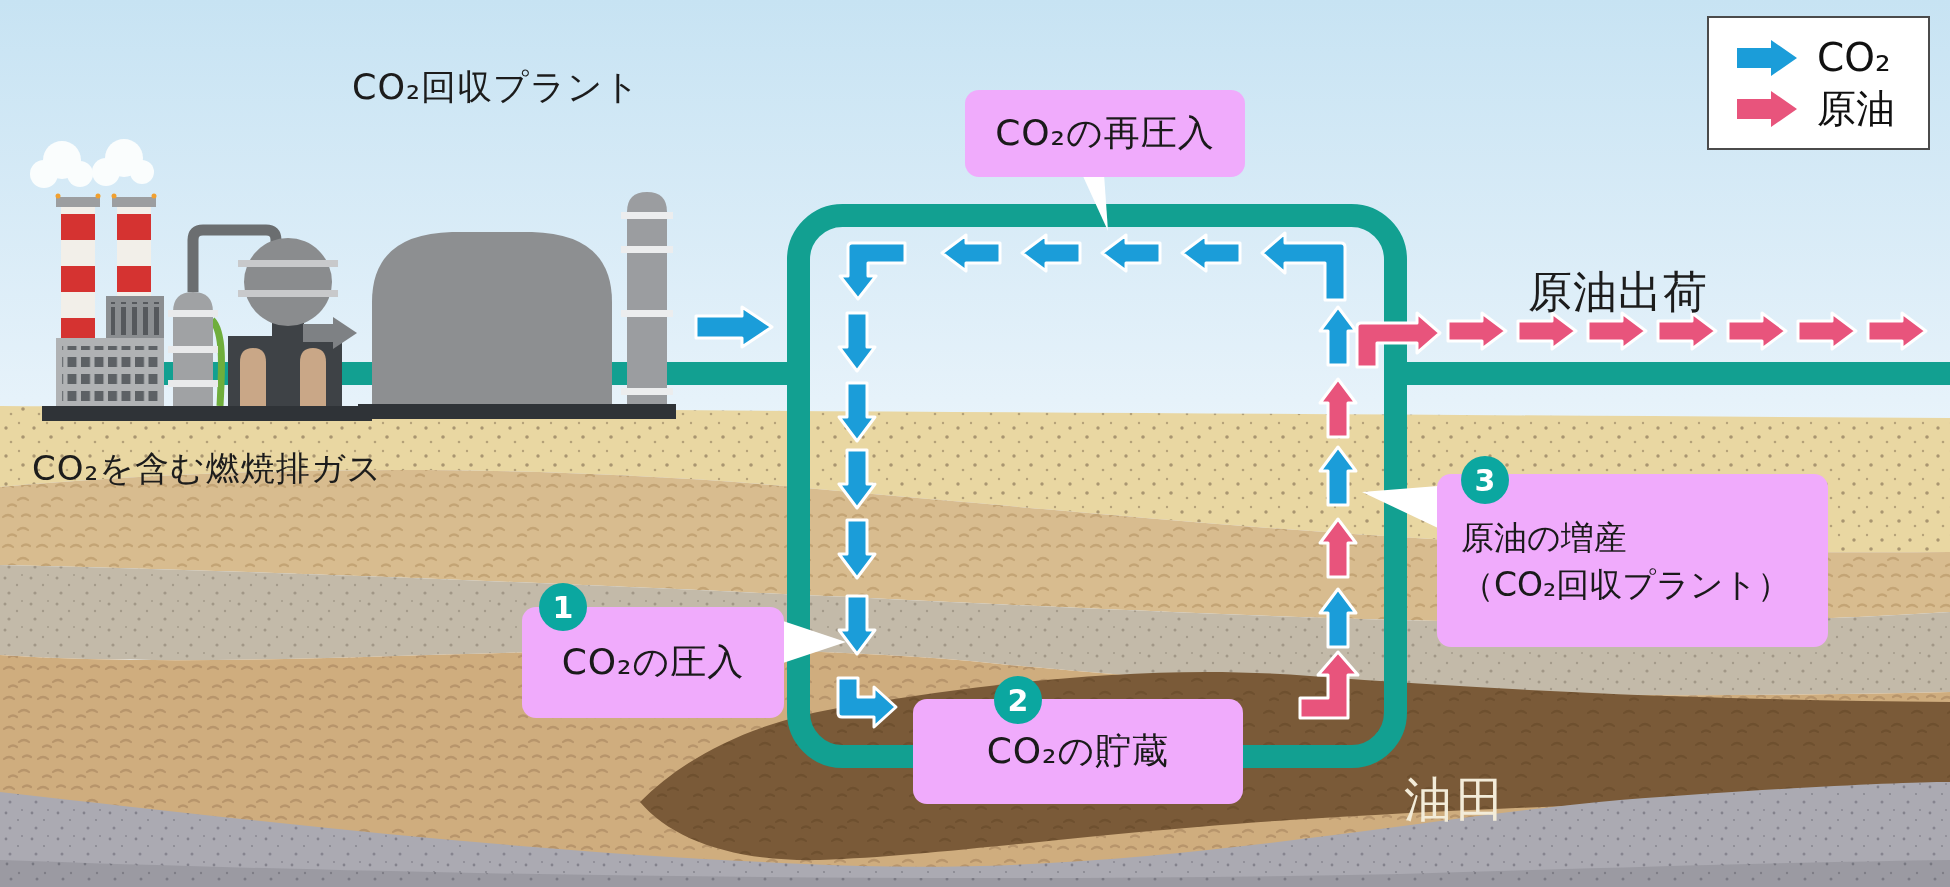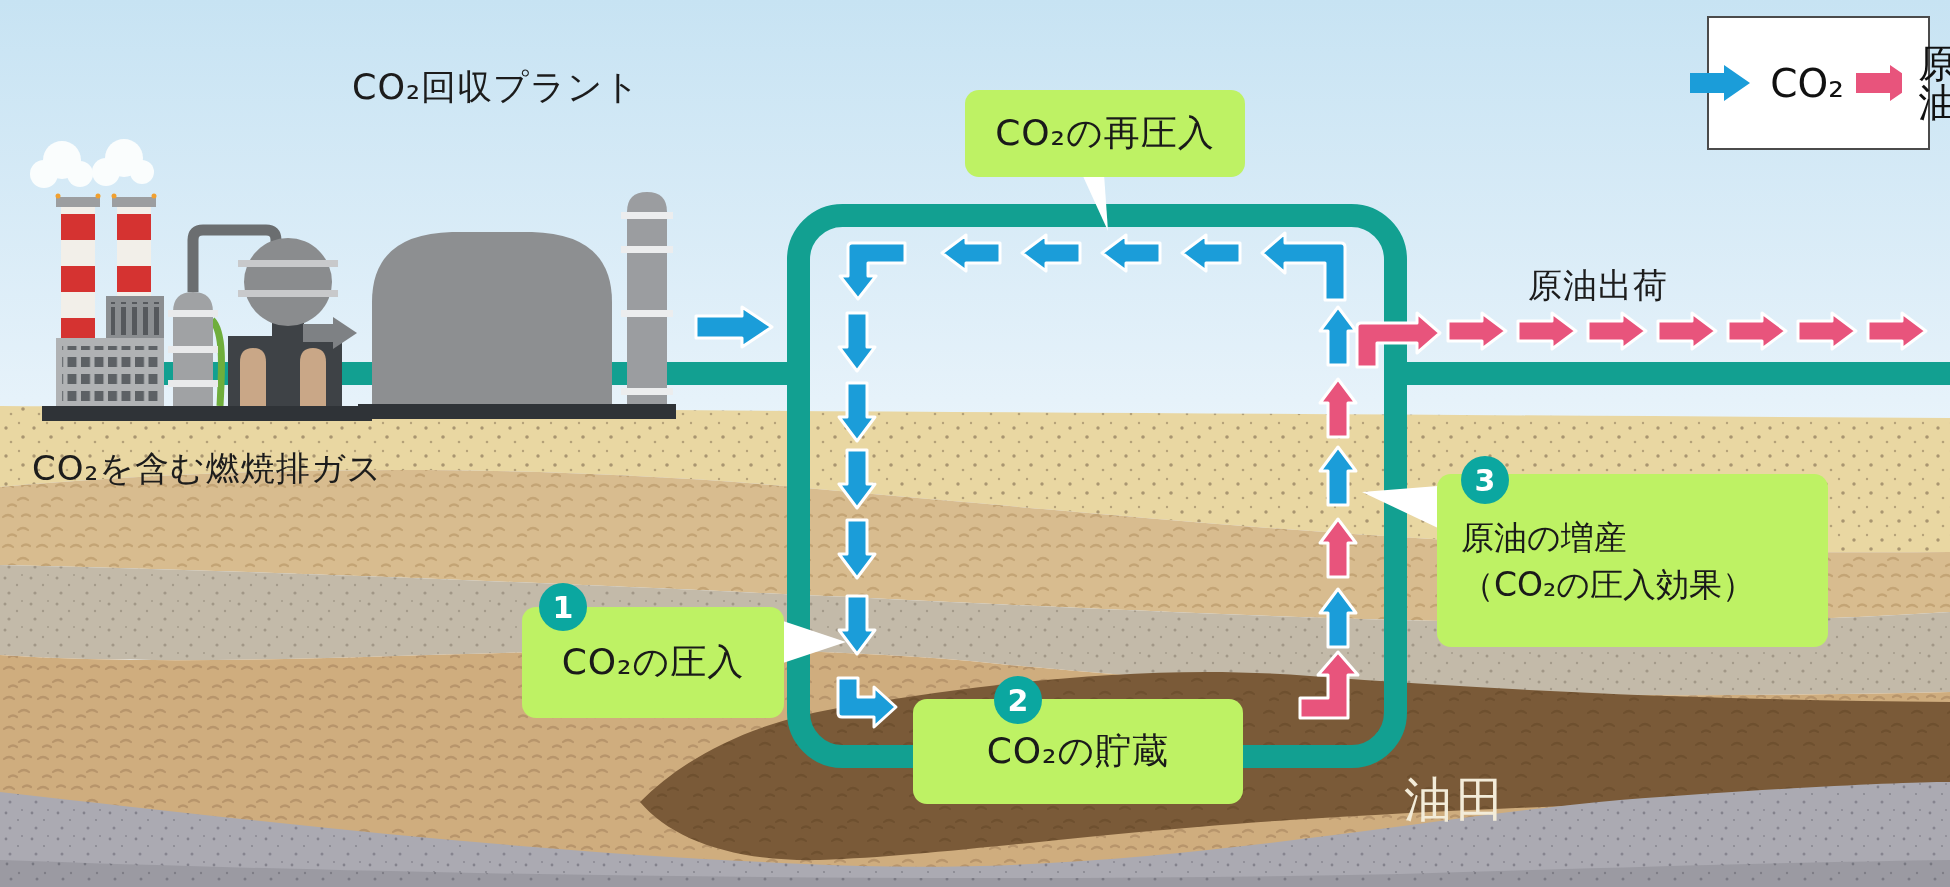--- a/index.html
+++ b/index.html
@@ -8,29 +8,29 @@
   html,body{margin:0;padding:0;background:#fff;}
   .stage{position:relative;width:1950px;height:887px;overflow:hidden;
          font-family:"DejaVu Sans","Liberation Sans",sans-serif;}
   .scene{position:absolute;left:0;top:0;}
   .arrow{stroke:#fff;stroke-width:3px;stroke-linejoin:round;}
   .f-co2{fill:var(--co2_blue);}
   .f-oil{fill:var(--oil_pink);}
   .f-pipe{fill:var(--pipe_teal);}
   .lbl{position:absolute;font-size:35px;color:#1c1c1c;white-space:nowrap;letter-spacing:1px;}
   .lbl-oilfield{font-size:48px;color:#f3ecd9;letter-spacing:4px;}
-  .callout{position:absolute;background:#bef264;border-radius:14px;color:#1a1a1a;
+  .callout{position:absolute;background:#f0abfc;border-radius:14px;color:#1a1a1a;
            display:flex;align-items:center;justify-content:center;white-space:nowrap;}
   .callout .txt{font-size:36px;letter-spacing:1px;}
   .callout3{flex-direction:column;align-items:flex-start;justify-content:center;padding-left:24px;text-align:center;}
   .callout3 .txt{font-size:33px;line-height:47px;letter-spacing:0;}
   .badge{position:absolute;width:48px;height:48px;border-radius:50%;background:var(--badge_teal);
          color:#fff;font-weight:bold;font-size:30px;display:flex;align-items:center;justify-content:center;}
   .legend{position:absolute;left:1707px;top:16px;width:223px;height:134px;background:#fff;
-          border:2px solid #4b4b4b;box-sizing:border-box;display:flex;flex-direction:row;
+          border:2px solid #4b4b4b;box-sizing:border-box;display:flex;flex-direction:column;
           justify-content:center;gap:12px;padding-left:28px;}
   .legend-row{display:flex;align-items:center;gap:16px;}
   .legend-row .legend-label{font-size:39px;color:#111;line-height:1;}
 </style>
 </head>
 <body>
 
 <div class="stage">
 
   <svg class="scene" width="1950" height="887" viewBox="0 0 1950 887">
@@ -219,21 +219,21 @@
 
     <g fill="#ffffff">
       <path d="M1082,174 L1104,174 L1108,231 Z"></path>
       <path d="M783,621 L783,663 L846,642 Z"></path>
       <path d="M1438,486 L1438,528 L1362,492 Z"></path>
     </g>
   </svg>
 
   <div class="lbl" style="left:352px;top:64px">CO₂回収プラント</div>
   <div class="lbl" style="left:32px;top:446px;font-size:34px">CO₂を含む燃焼排ガス</div>
-  <div class="lbl" style="left:1528px;top:263px;font-size:34px">原油出荷</div>
+  <div class="lbl" style="left:1528px;top:263px;font-size:44px">原油出荷</div>
   <div class="lbl lbl-oilfield" style="left:1404px;top:768px">油田</div>
 
   <div class="callout" style="left:965px;top:90px;width:280px;height:87px">
     <span class="txt">CO₂の再圧入</span>
   </div>
 
   <div class="callout" style="left:522px;top:607px;width:262px;height:111px">
     <span class="txt">CO₂の圧入</span>
   </div>
   <div class="badge" style="left:539px;top:583px">
@@ -242,21 +242,21 @@
 
   <div class="callout" style="left:913px;top:699px;width:330px;height:105px">
     <span class="txt">CO₂の貯蔵</span>
   </div>
   <div class="badge" style="left:994px;top:676px">
     <span>2</span>
   </div>
 
   <div class="callout callout3" style="left:1437px;top:474px;width:367px;height:173px">
     <span class="txt">原油の増産</span>
-    <span class="txt">（CO₂の圧入効果）</span>
+    <span class="txt">（CO₂回収プラント）</span>
   </div>
   <div class="badge" style="left:1461px;top:456px">
     <span>3</span>
   </div>
 
   <div class="legend">
     <div class="legend-row">
       <svg width="64" height="36">
         <path d="M0,8 H34 V0 L60,18 L34,36 V28 H0 Z" class="f-co2"></path>
       </svg>

